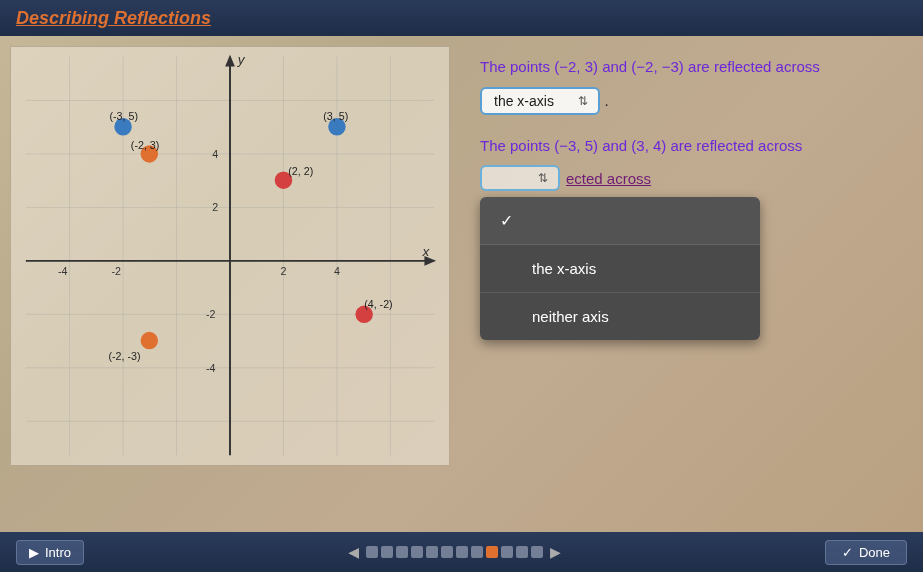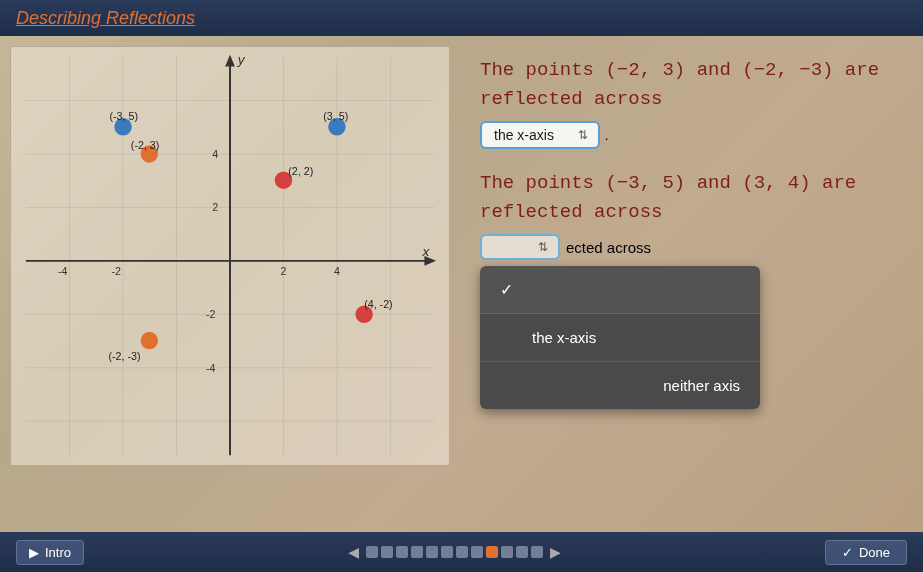--- a/index.html
+++ b/index.html
@@ -30,21 +30,21 @@
       height: 36px;
       background: linear-gradient(180deg, #2a3a5a 0%, #1e2d48 100%);
       display: flex;
       align-items: center;
       padding: 0 16px;
       z-index: 10;
     }
     .header-title {
       color: #e07030;
       font-size: 18px;
-      font-weight: normal;
+      font-weight: bold;
       font-style: italic;
       text-decoration: underline;
     }
 
     
     .main-content {
       position: absolute;
       top: 36px;
       left: 0;
       right: 0;
@@ -83,25 +83,24 @@
       display: flex;
       flex-direction: column;
       gap: 20px;
     }
 
     .question-block {
       background: rgba(255,255,255,0.0);
     }
 
     .question-text {
-      font-size: 19px;
-      color: #7f1d1d;
+      font-size: 15px;
+      color: #6d28d9;
       line-height: 1.5;
       margin-bottom: 8px;
-      font-family: Liberation Mono, monospace;
     }
 
     .dropdown-select {
       display: inline-flex;
       align-items: center;
       background: rgba(255,255,255,0.9);
       border: 2px solid #5a9fd4;
       border-radius: 6px;
       padding: 4px 10px 4px 12px;
       font-size: 14px;
@@ -133,36 +132,36 @@
       font-size: 15px;
       cursor: pointer;
       display: flex;
       align-items: center;
       gap: 12px;
       border-bottom: 1px solid rgba(255,255,255,0.1);
     }
 
     .dropdown-item:last-child {
       border-bottom: none;
-      justify-content: flex-end;
     }
 
     .dropdown-item.selected {
       background: rgba(255,255,255,0.05);
     }
 
     .check-mark {
       color: #ffffff;
       font-size: 16px;
       width: 20px;
     }
 
     .partial-text {
       font-size: 15px;
-      color: #000000;
+      color: #701a75;
+      text-decoration: underline;
     }
 
     
     .bottom-bar {
       position: absolute;
       bottom: 0;
       left: 0;
       right: 0;
       height: 40px;
       background: linear-gradient(180deg, #2a3a5a 0%, #1e2d48 100%);

